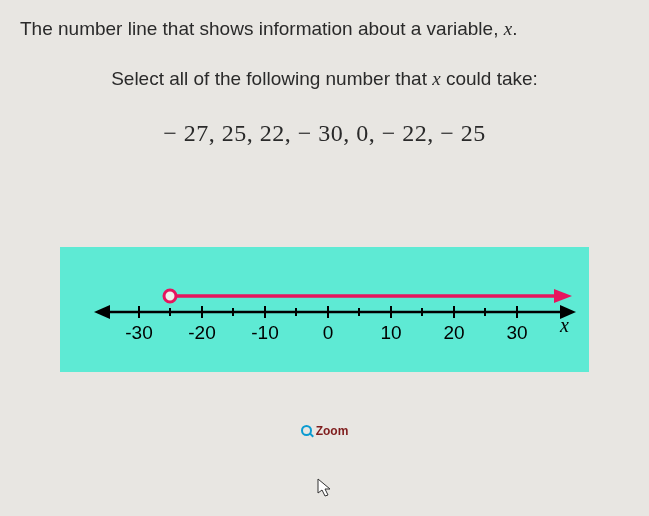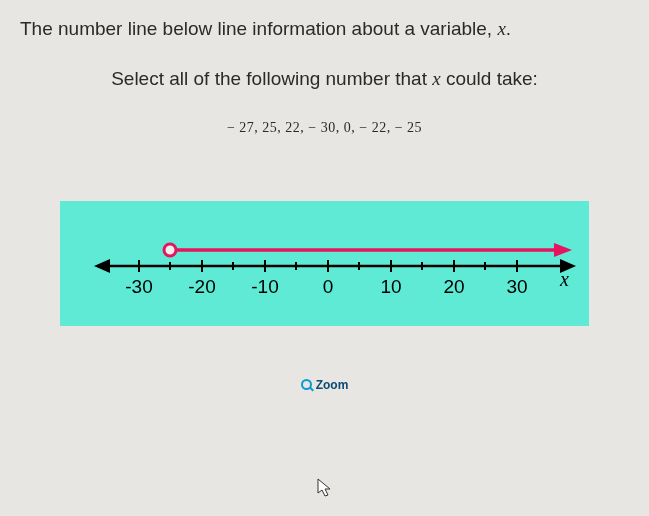--- a/index.html
+++ b/index.html
@@ -28,43 +28,43 @@
     .instruction {
       font-size: 19px;
       text-align: center;
       margin-bottom: 30px;
       font-family: Arial, sans-serif;
     }
     .bold {
       font-weight: normal;
     }
     .values-list {
-      font-size: 14px;
+      font-size: 24px;
       text-align: center;
-      margin-bottom: 65px;
+      margin-bottom: 100px;
       font-family: Georgia, serif;
       letter-spacing: 0.5px;
     }
     .chart-wrap {
       background: #5eead4;
       margin: 0 40px;
       padding: 30px 30px 25px 30px;
       position: relative;
     }
     svg.numline {
       display: block;
       margin: 0 auto;
     }
     .zoom-row {
       text-align: center;
       margin-top: 50px;
       font-family: Arial, sans-serif;
     }
     .zoom-btn {
-      color: #0c4a6e;
+      color: #7f1d1d;
       font-size: 12px;
       font-weight: bold;
       display: inline-flex;
       align-items: center;
       gap: 4px;
       cursor: pointer;
     }
     .zoom-icon {
       width: 11px;
       height: 11px;
@@ -87,21 +87,21 @@
       position: absolute;
       left: 50%;
       bottom: 18px;
       transform: translateX(-50%);
     }
   </style>
 </head>
 <body>
 
 <div class="heading">
-  <span>The number line below line information about a variable, </span><span class="math-x">x</span><span>.</span>
+  <span>The number line that shows information about a variable, </span><span class="math-x">x</span><span>.</span>
 </div>
 
 <div class="instruction">
   <span>Select </span><span class="bold">all</span><span> of the following number that </span><span class="math-x">x</span><span> could take:</span>
 </div>
 
 <div class="values-list">
   <span>− 27,    25,    22,  − 30,    0,  − 22,  − 25</span>
 </div>
 

